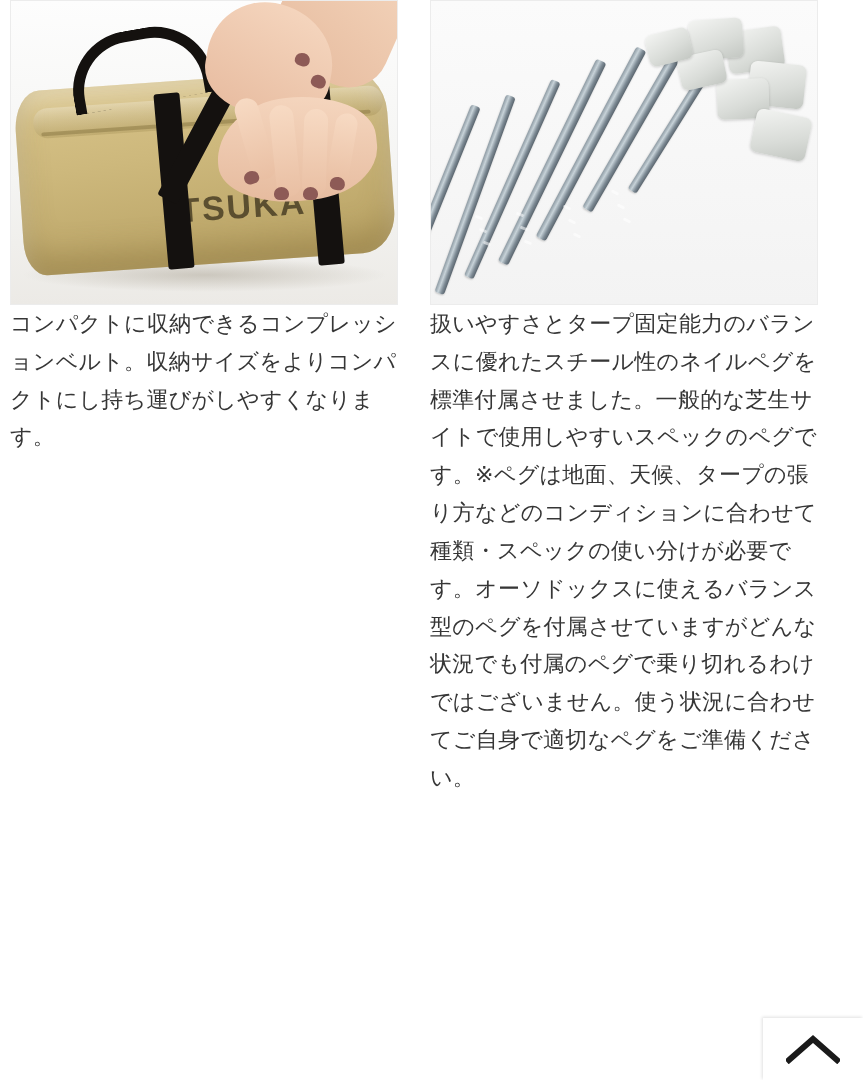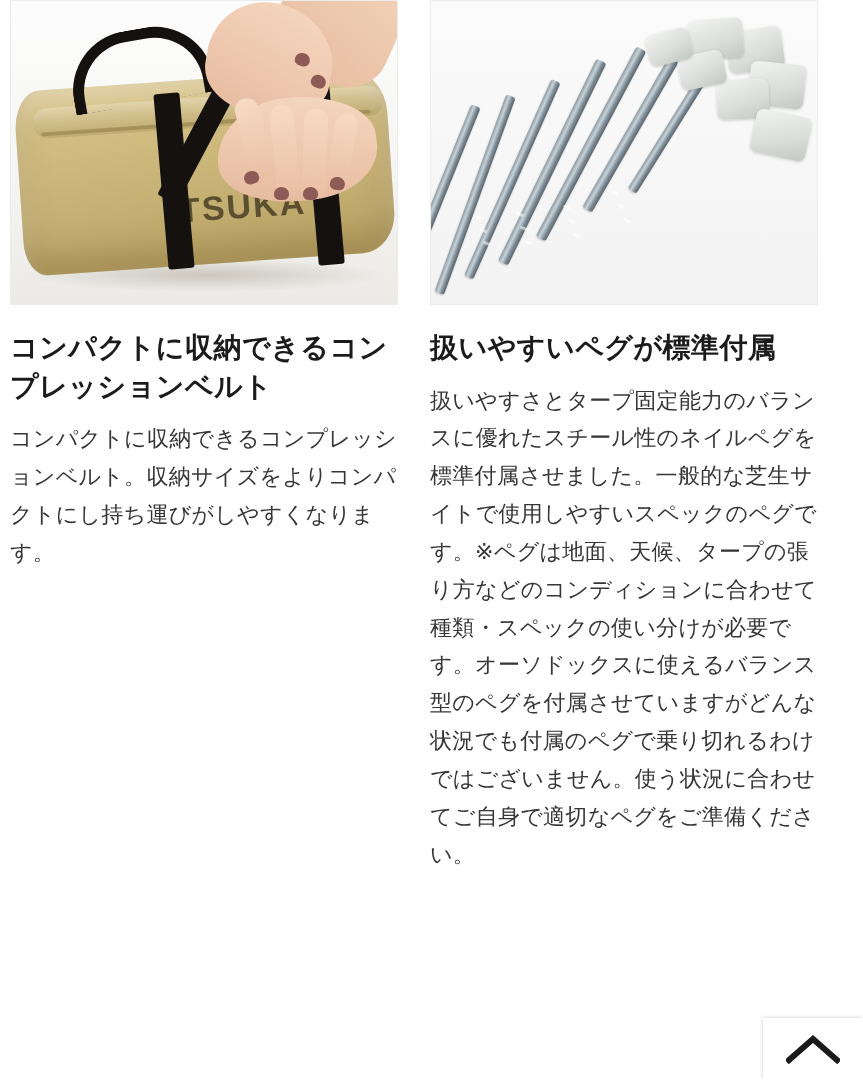--- a/index.html
+++ b/index.html
@@ -274,21 +274,20 @@
         <div class="finger f1"></div>
         <div class="finger f2"></div>
         <div class="finger f3"></div>
         <div class="finger f4"></div>
         <div class="nail n1"></div>
         <div class="nail n2"></div>
         <div class="nail n3"></div>
         <div class="nail n4"></div>
       </div>
 
-      <h2 class="headline">コンパクトに収納できるコンプレッションベルト</h2>
       <p class="body-text">コンパクトに収納できるコンプレッションベルト。収納サイズをよりコンパクトにし持ち運びがしやすくなります。</p>
     </div>
 
     <div class="column">
 
       <div class="photo photo-pegs">
         <div class="pegs-bg"></div>
 
         <div class="peg" style="left:40px; top:105px; width:10px; height:200px; transform:rotate(22deg); transform-origin:top center;"></div>
         <div class="peg" style="left:75px; top:95px; width:10px; height:210px; transform:rotate(20deg); transform-origin:top center;"></div>
@@ -313,21 +312,20 @@
 
         <div class="peg-head" style="left:296px; top:28px; width:56px; height:42px; transform:rotate(-8deg);"></div>
         <div class="peg-head" style="left:258px; top:18px; width:54px; height:40px; transform:rotate(-4deg);"></div>
         <div class="peg-head" style="left:318px; top:62px; width:56px; height:44px; transform:rotate(6deg);"></div>
         <div class="peg-head" style="left:286px; top:78px; width:52px; height:40px; transform:rotate(-2deg);"></div>
         <div class="peg-head" style="left:322px; top:112px; width:56px; height:44px; transform:rotate(12deg);"></div>
         <div class="peg-head" style="left:248px; top:52px; width:46px; height:34px; transform:rotate(-12deg);"></div>
         <div class="peg-head" style="left:216px; top:30px; width:44px; height:32px; transform:rotate(-14deg);"></div>
       </div>
 
-      <h2 class="headline">扱いやすいペグが標準付属</h2>
       <p class="body-text">扱いやすさとタープ固定能力のバランスに優れたスチール性のネイルペグを標準付属させました。一般的な芝生サイトで使用しやすいスペックのペグです。※ペグは地面、天候、タープの張り方などのコンディションに合わせて種類・スペックの使い分けが必要です。オーソドックスに使えるバランス型のペグを付属させていますがどんな状況でも付属のペグで乗り切れるわけではございません。使う状況に合わせてご自身で適切なペグをご準備ください。</p>
     </div>
 
   </div>
 
   <div class="to-top">
     <span>
       <svg width="54" height="30" viewBox="0 0 54 30" aria-hidden="true">
         <path d="M3 26 L27 5 L51 26" fill="none" stroke="#1a1a1a" stroke-width="6" stroke-linecap="square" stroke-linejoin="miter"></path>
       </svg>

